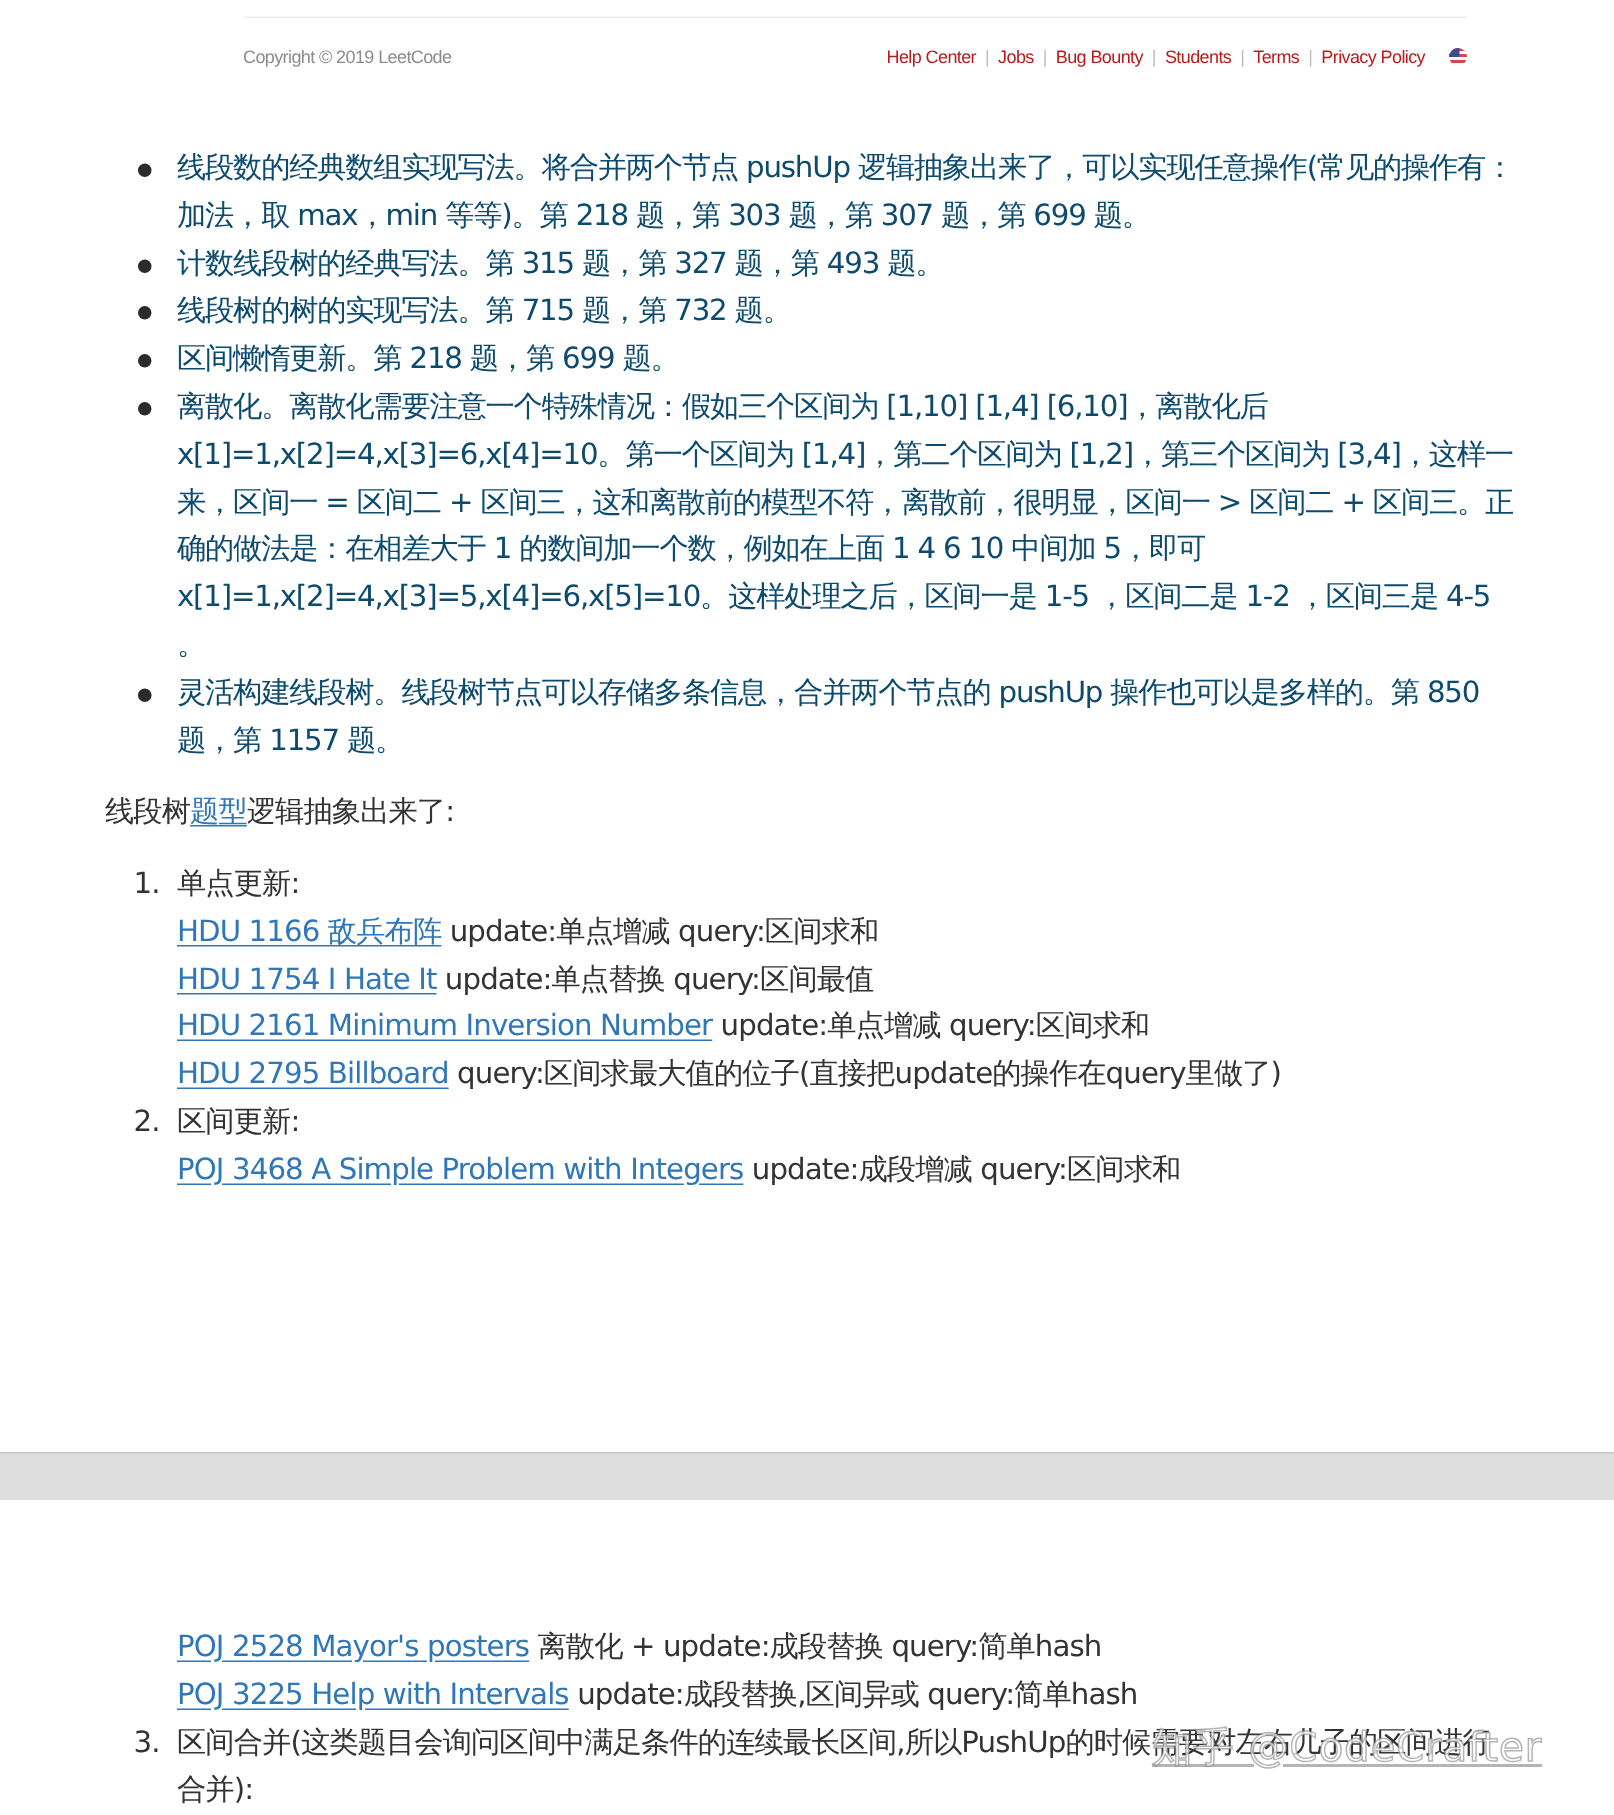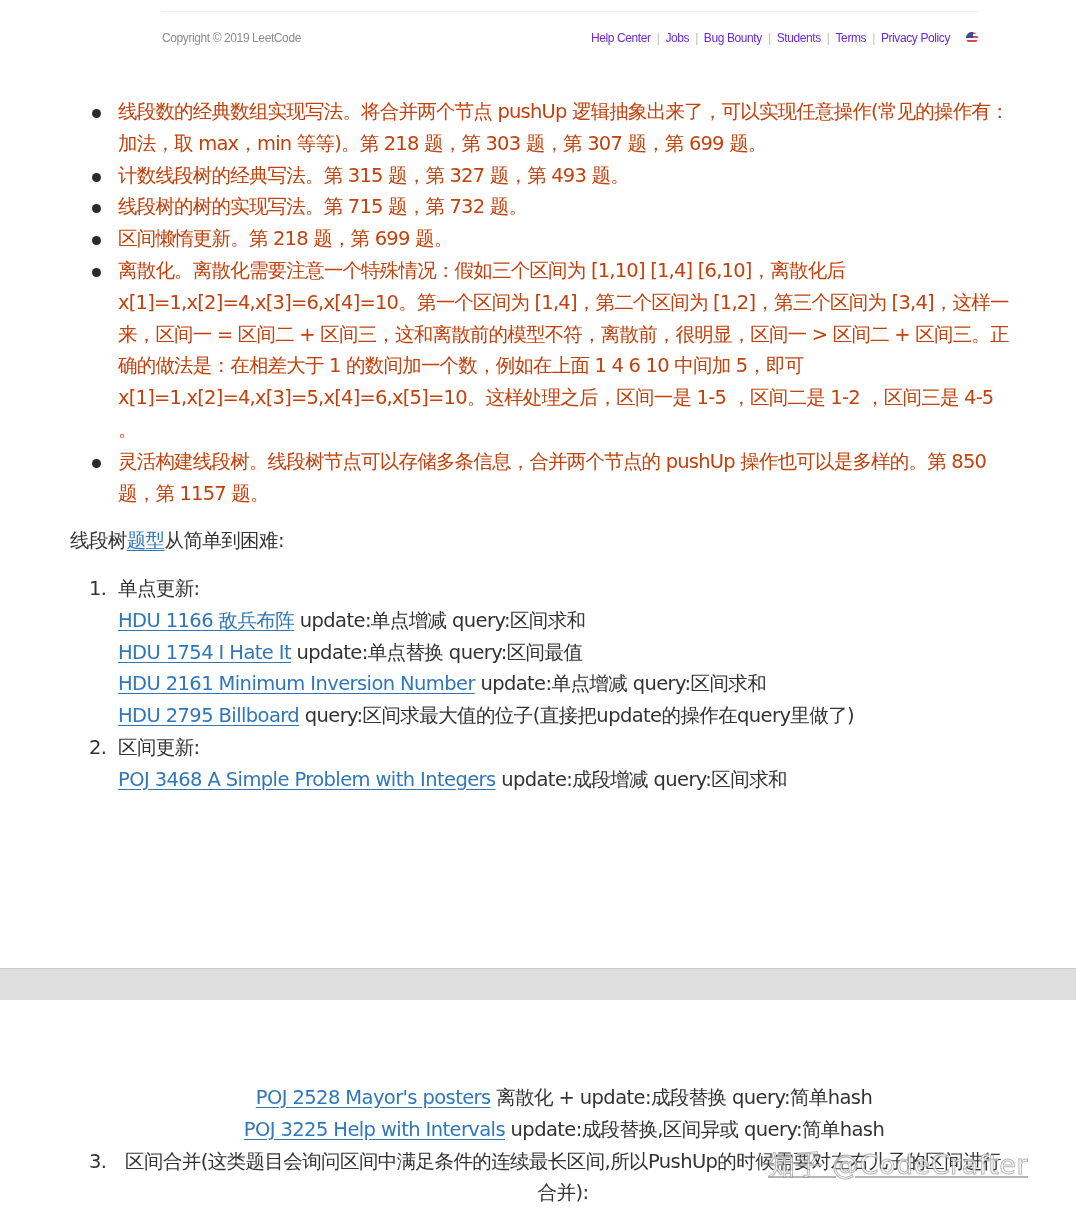--- a/index.html
+++ b/index.html
@@ -40,21 +40,21 @@
       position: absolute;
       right: 0; top: 31px;
       display: flex;
       align-items: center;
       font-family: "Liberation Sans", sans-serif;
       font-size: 12px;
       letter-spacing: -0.4px;
       color: #6b6b6b;
     }
     .lc-footer .links a {
-      color: #6d28d9;
+      color: #b91c1c;
       text-decoration: none;
     }
     .lc-footer .links .sep {
       color: #bdbdbd;
       margin: 0 6px;
     }
     .flag {
       width: 12px; height: 12px;
       border-radius: 50%;
       margin-left: 16px;
@@ -71,21 +71,21 @@
     }
     .bullets {
       position: absolute;
       top: 96px;
       left: 70px;
       width: 940px;
       list-style: none;
       font-size: 19.5px;
       line-height: 31.8px;
       letter-spacing: -0.8px;
-      color: #c2410c;
+      color: #0c4a6e;
     }
     .bullets li {
       position: relative;
       padding-left: 48px;
     }
     .bullets li::before {
       content: "";
       position: absolute;
       left: 22px;
       top: 13px;
@@ -184,41 +184,41 @@
 
 <ul class="bullets">
   <li>线段数的经典数组实现写法。将合并两个节点 pushUp 逻辑抽象出来了，可以实现任意操作(常见的操作有：加法，取 max，min 等等)。第 218 题，第 303 题，第 307 题，第 699 题。</li>
   <li>计数线段树的经典写法。第 315 题，第 327 题，第 493 题。</li>
   <li>线段树的树的实现写法。第 715 题，第 732 题。</li>
   <li>区间懒惰更新。第 218 题，第 699 题。</li>
   <li>离散化。离散化需要注意一个特殊情况：假如三个区间为 [1,10] [1,4] [6,10]，离散化后 x[1]=1,x[2]=4,x[3]=6,x[4]=10。第一个区间为 [1,4]，第二个区间为 [1,2]，第三个区间为 [3,4]，这样一来，区间一 = 区间二 + 区间三，这和离散前的模型不符，离散前，很明显，区间一 &gt; 区间二 + 区间三。正确的做法是：在相差大于 1 的数间加一个数，例如在上面 1 4 6 10 中间加 5，即可 x[1]=1,x[2]=4,x[3]=5,x[4]=6,x[5]=10。这样处理之后，区间一是 1-5 ，区间二是 1-2 ，区间三是 4-5 。</li>
   <li>灵活构建线段树。线段树节点可以存储多条信息，合并两个节点的 pushUp 操作也可以是多样的。第 850 题，第 1157 题。</li>
 </ul>
 
-<p class="intro"><span>线段树</span><a class="link">题型</a><span>从简单到困难:</span></p>
+<p class="intro"><span>线段树</span><a class="link">题型</a><span>逻辑抽象出来了:</span></p>
 
 <ol class="olist" style="top:573px;">
   <li>
     <span class="num">1.</span>
     <span class="sub">单点更新:</span>
     <span class="sub"><a class="link">HDU 1166 敌兵布阵</a><span> update:单点增减 query:区间求和</span></span>
     <span class="sub"><a class="link">HDU 1754 I Hate It</a><span> update:单点替换 query:区间最值</span></span>
     <span class="sub"><a class="link">HDU 2161 Minimum Inversion Number</a><span> update:单点增减 query:区间求和</span></span>
     <span class="sub"><a class="link">HDU 2795 Billboard</a><span> query:区间求最大值的位子(直接把update的操作在query里做了)</span></span>
   </li>
   <li>
     <span class="num">2.</span>
     <span class="sub">区间更新:</span>
     <span class="sub"><a class="link">POJ 3468 A Simple Problem with Integers</a><span> update:成段增减 query:区间求和</span></span>
   </li>
 </ol>
 
 <div class="page-break"></div>
 
-<ol class="olist" style="top:1082px;text-align:center;">
+<ol class="olist" style="top:1082px;">
   <li style="padding-left:48px;">
     <span class="sub"><a class="link">POJ 2528 Mayor's posters</a><span> 离散化 + update:成段替换 query:简单hash</span></span>
     <span class="sub"><a class="link">POJ 3225 Help with Intervals</a><span> update:成段替换,区间异或 query:简单hash</span></span>
   </li>
   <li>
     <span class="num">3.</span>
     <span class="sub" style="width:890px;">区间合并(这类题目会询问区间中满足条件的连续最长区间,所以PushUp的时候需要对左右儿子的区间进行合并):</span>
   </li>
 </ol>
 

